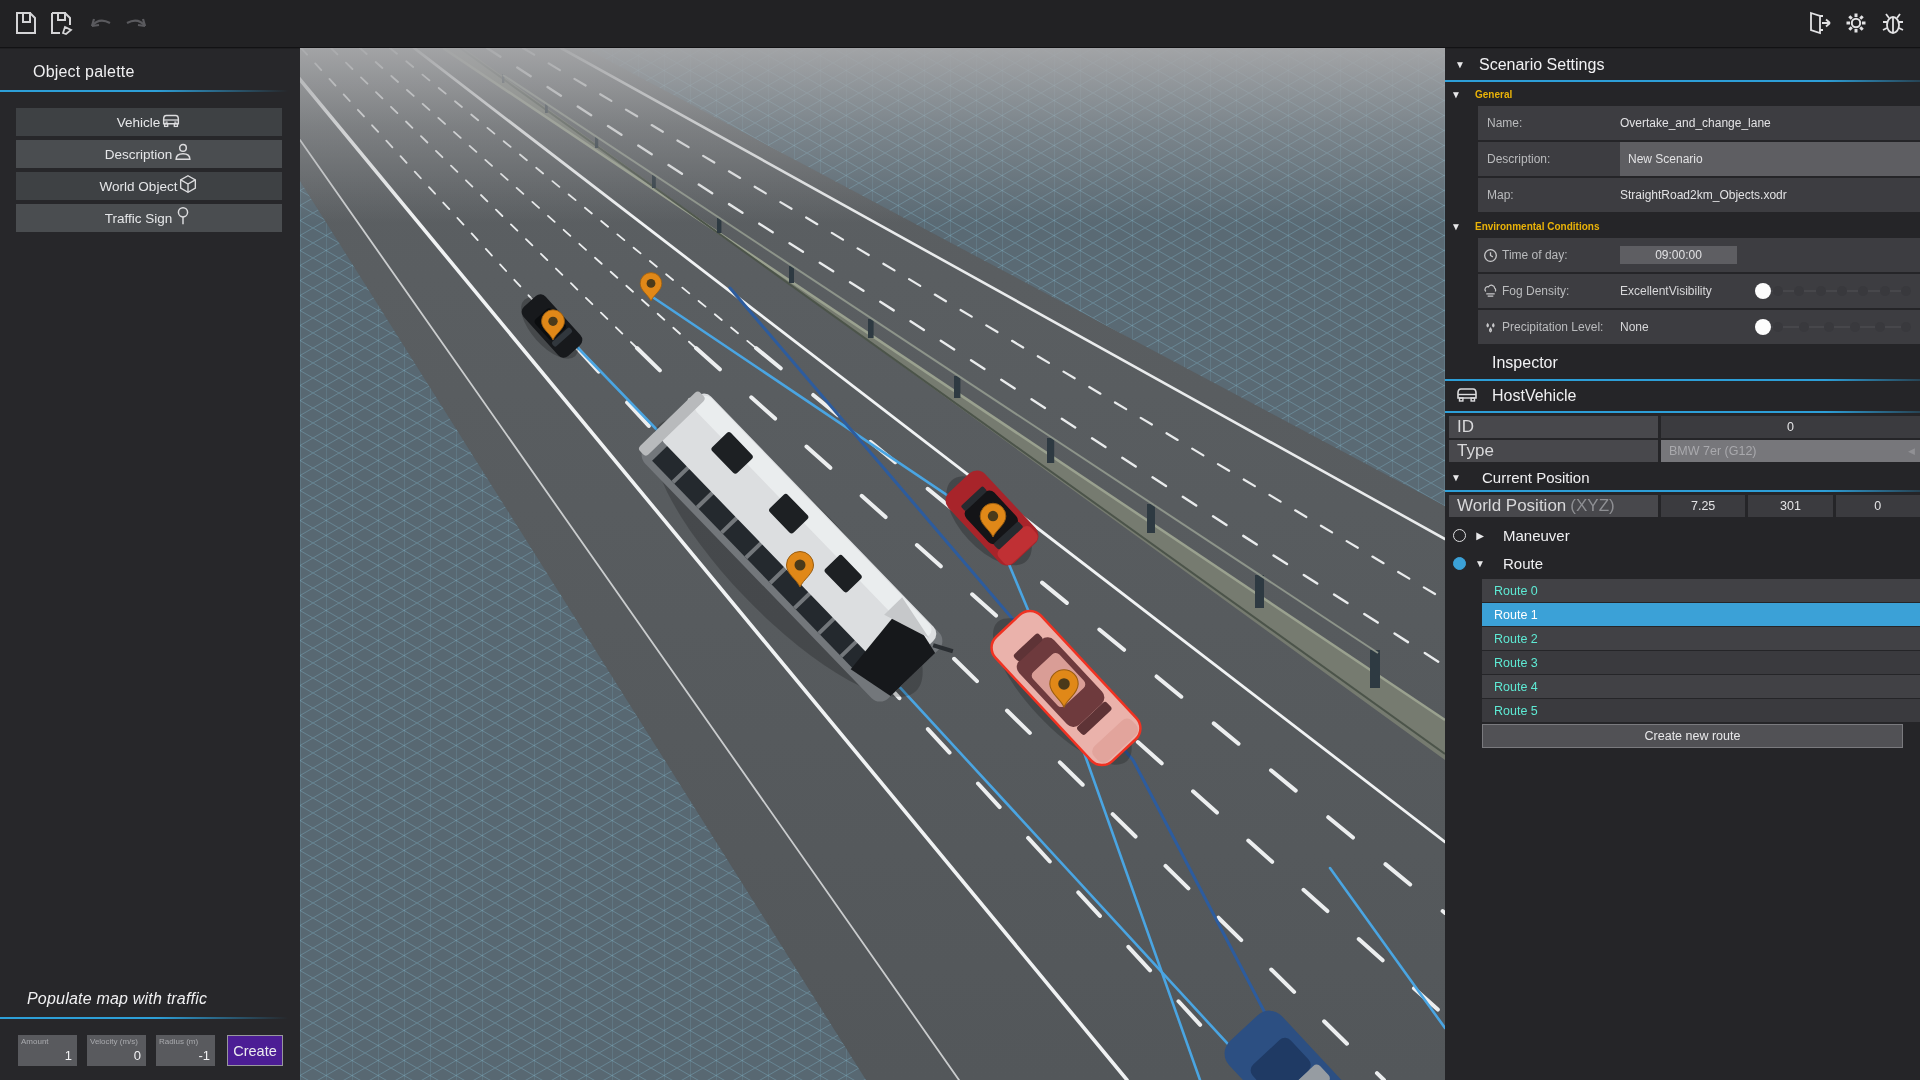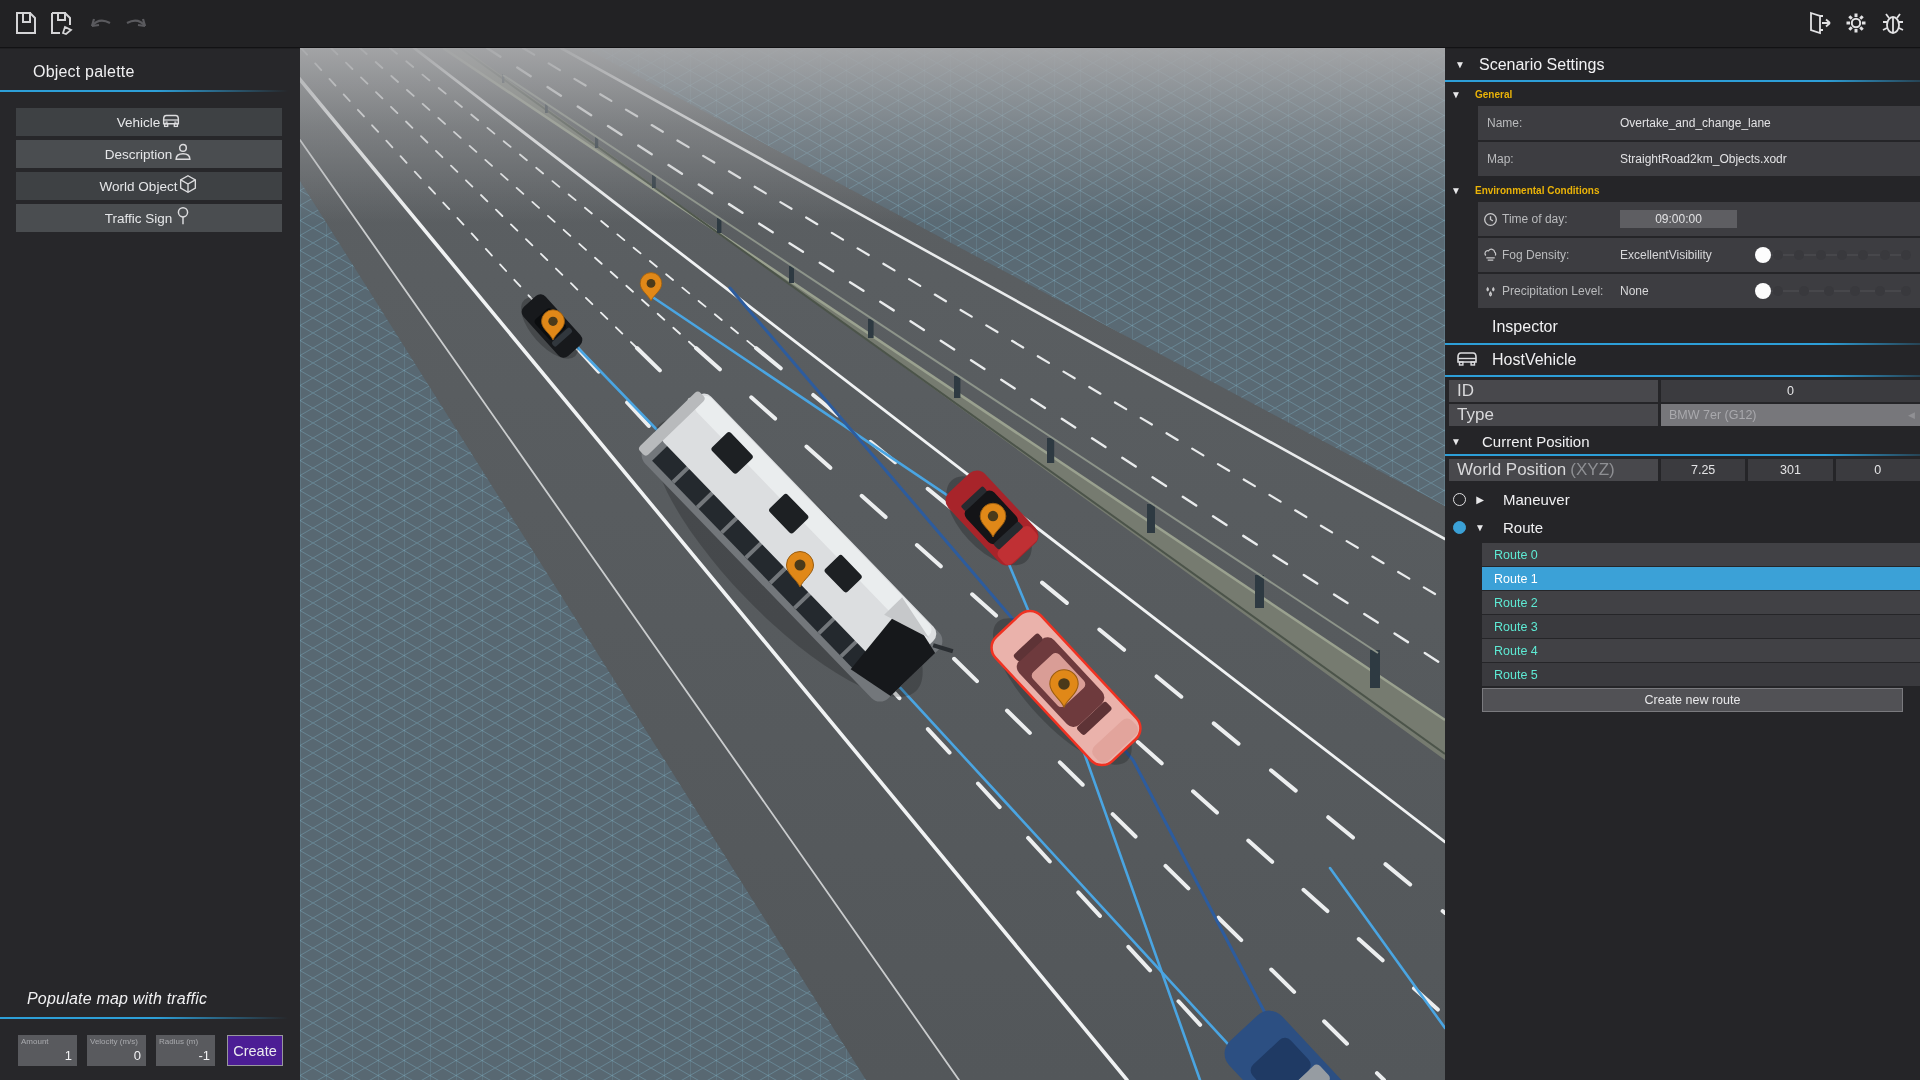--- a/index.html
+++ b/index.html
@@ -221,20 +221,24 @@
 
   <div class="section-row">
     <span class="caret">▼</span>
     <span class="stitle">General</span>
   </div>
   <div class="prop-row">
     <span class="plabel">Name:</span>
     <span class="pvalue">Overtake_and_change_lane</span>
   </div>
   <div class="prop-row">
+    <span class="plabel">Description:</span>
+    <span class="pvalue field desc-field">New Scenario</span>
+  </div>
+  <div class="prop-row">
     <span class="plabel">Map:</span>
     <span class="pvalue">StraightRoad2km_Objects.xodr</span>
   </div>
 
   <div class="section-row">
     <span class="caret">▼</span>
     <span class="stitle">Environmental Conditions</span>
   </div>
   <div class="prop-row">
     <span class="env-icon">

